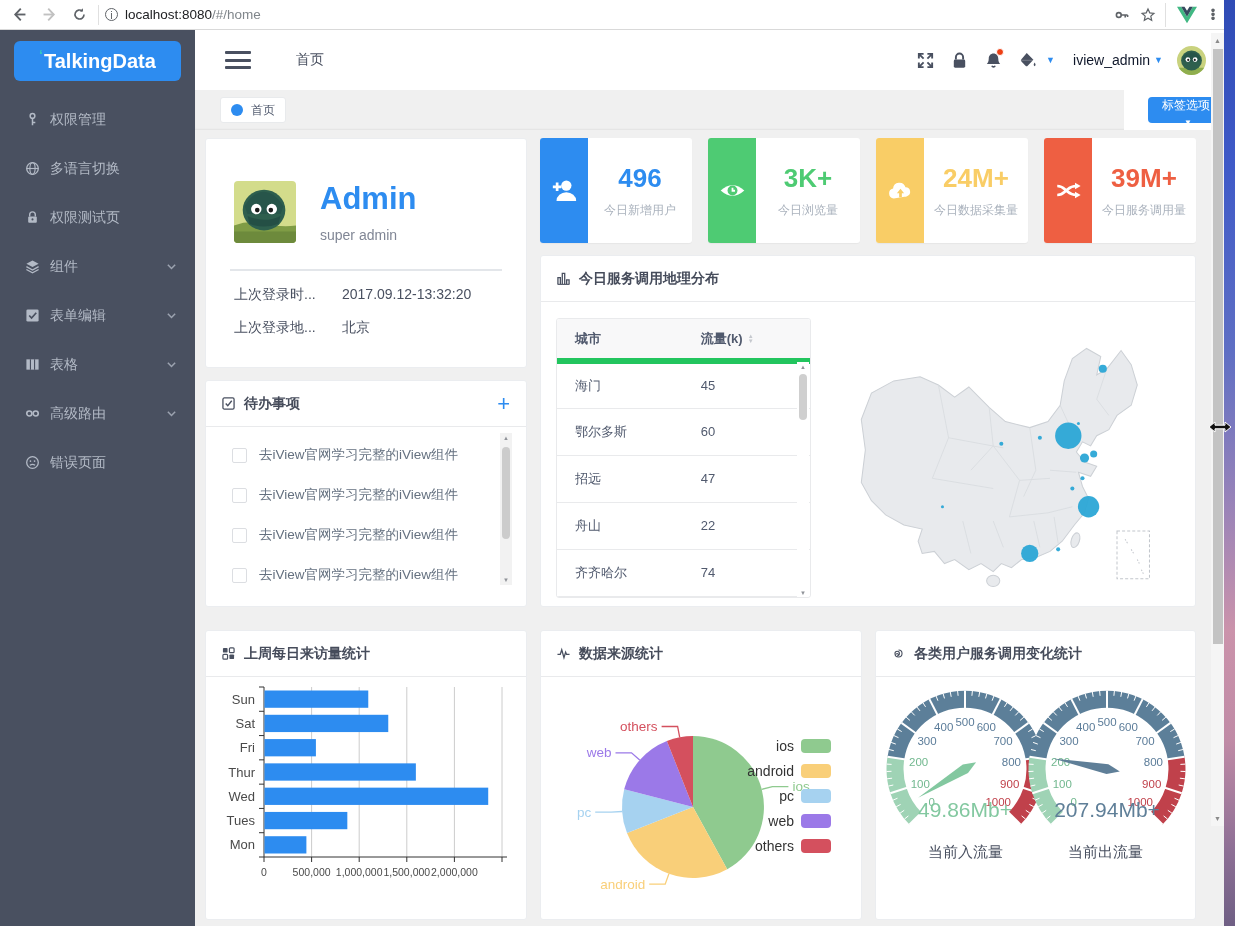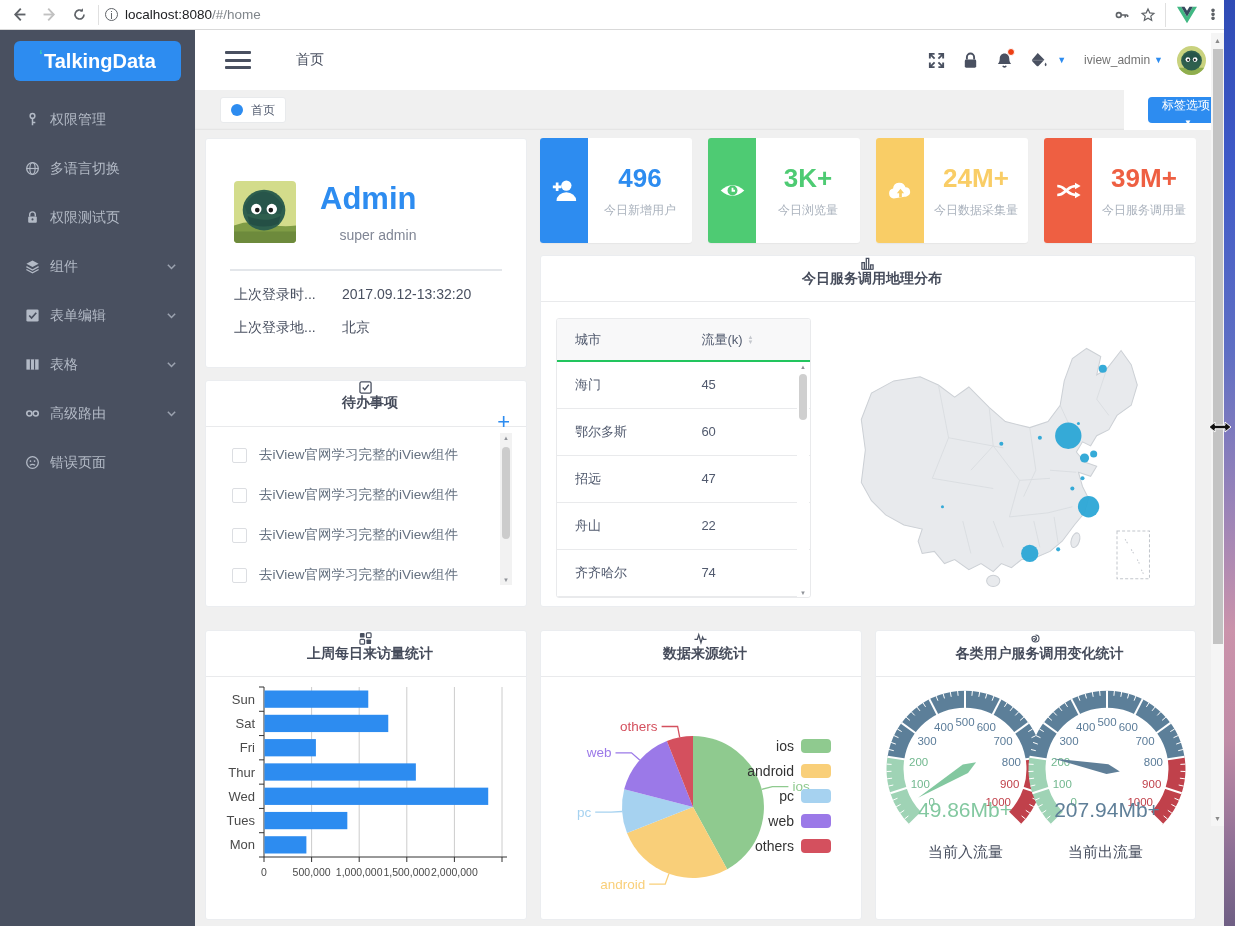--- a/index.html
+++ b/index.html
@@ -46,70 +46,70 @@
   .main { position:absolute; left:195px; top:0; width:1029px; height:896px; }
   .header { position:absolute; left:0; top:0; width:1029px; height:60px; background:#fff; display:flex; align-items:center; }
   .hamburger { margin-left:30px; width:26px; height:18px; display:flex; flex-direction:column; justify-content:space-between; cursor:pointer;}
   .hamburger i { display:block; height:3px; background:#495060; border-radius:1px; }
   .breadcrumb { margin-left:45px; font-size:14px; color:#495060; }
   .header-right { margin-left:auto; display:flex; align-items:center; margin-right:18px; }
   .hd-ic { width:34px; height:34px; display:flex; align-items:center; justify-content:center; color:#495060; cursor:pointer; position:relative; }
   .hd-ic svg { width:19px; height:19px; }
   .bell-dot { position:absolute; right:6px; top:5px; width:8px; height:8px; border-radius:50%; background:#ed3f14; border:1px solid #fff;}
   .caret-blue { color:#2d8cf0; font-size:9px; margin-left:2px; }
-  .username { color:#737373; font-size:12px; margin:0 2px 0 18px; cursor:pointer;}
+  .username { color:#0f172a; font-size:14px; margin:0 2px 0 18px; cursor:pointer;}
   .hd-avatar { width:29px; height:29px; border-radius:50%; overflow:hidden; margin-left:14px; cursor:pointer; flex:0 0 auto;}
 
   .tagbar { position:absolute; left:0; top:60px; width:1029px; height:40px; background:#f0f0f0; box-shadow:inset 0 -1px 2px rgba(0,0,0,.06); }
   .tag-item { position:absolute; left:25px; top:7px; height:26px; background:#fff; border:1px solid #e8eaec; border-radius:3px; display:flex; align-items:center; padding:0 10px; font-size:12px; color:#515a6e; cursor:pointer;}
   .tag-dot { width:12px; height:12px; border-radius:50%; background:#2d8cf0; margin-right:8px; }
   .tag-right { position:absolute; right:0; top:0; width:100px; height:40px; background:#fff; display:flex; align-items:center; justify-content:center;padding-left:24px; }
   .tag-options-btn { background:#2d8cf0; color:#fff; border:none; border-radius:4px; font-size:12px; height:26px; padding:0 10px; cursor:pointer; font-family:inherit; }
   .tag-options-btn .car { font-size:8px; margin-left:4px; }
 
   .content { position:absolute; left:0; top:100px; width:1016px; height:796px; background:#f0f0f0; }
 
   
   .pg-scroll { position:absolute; left:1016px; top:3px; width:13px; height:793px; background:#f5f5f5; }
   .pg-scroll .arr { position:absolute; left:0; width:13px; height:13px; color:#8a8a8a; font-size:7px; text-align:center; line-height:13px;}
   .pg-thumb { position:absolute; left:1.5px; top:16px; width:10px; height:595px; background:#c3c3c3; }
 
   
   .panel { position:absolute; background:#fff; border:1px solid #ebedf0; border-radius:3px; }
-  .panel-head { height:46px; border-bottom:1px solid #e9eaec; display:flex; align-items:center; padding:0 16px;flex-direction:column; }
+  .panel-head { height:46px; border-bottom:1px solid #e9eaec; display:flex; align-items:center; padding:0 16px; }
   .panel-title { font-size:14px; font-weight:bold; color:#464c5b; margin-left:8px; }
   .panel-ic { width:14px; height:14px; color:#495060; display:flex; align-items:center; }
   .panel-ic svg { width:13px; height:13px; }
 
   
   .user-card { left:10px; top:8px; width:322px; height:230px; padding:20px 28px; }
   .uc-top { display:flex; align-items:flex-start; margin-top:22px; }
   .uc-avatar { width:62px; height:62px; border-radius:4px; overflow:hidden; flex:0 0 auto; }
   .uc-info { margin-left:24px; }
   .uc-name { color:#2d8cf0; font-size:31px; font-weight:bold; }
-  .uc-role { color:#808695; font-size:14px; margin-top:10px;text-align:right; }
+  .uc-role { color:#808695; font-size:14px; margin-top:10px; }
   .uc-div { height:2px; background:#e3e6ea; margin:26px -4px 0 -4px; }
   .uc-row { display:flex; font-size:14px; margin-top:15px; }
   .uc-label { color:#495060; width:108px; flex:0 0 auto;}
   .uc-value { color:#495060; }
 
   
   .stat-card { position:absolute; top:8px; width:152px; height:105px; background:#fff; border-radius:3px; display:flex; overflow:hidden; box-shadow:0 1px 1px rgba(0,0,0,.04);}
   .sc-ic { width:48px; display:flex; align-items:center; justify-content:center; color:#fff; flex:0 0 auto;}
   .sc-ic svg { width:27px; height:27px; }
   .sc-body { flex:1; display:flex; flex-direction:column; align-items:center; justify-content:center; }
   .sc-value { font-size:26px; font-weight:bold; }
   .sc-label { font-size:12px; color:#aab2bd; margin-top:8px; white-space:nowrap;}
 
   
   .geo-panel { left:345px; top:125px; width:656px; height:352px; }
   .geo-body { position:relative; height:304px; }
   .geo-table-wrap { position:absolute; left:15px; top:16px; width:255px; height:280px; border:1px solid #e9eaec; border-radius:3px; overflow:hidden;}
   table.geo { width:100%; border-collapse:collapse; font-size:13px; color:#515a6e; }
-  table.geo th { background:#f8f8f9; font-weight:normal; text-align:left; height:42px; padding-left:18px; border-bottom:2px solid #22c55e; }
+  table.geo th { background:#f8f8f9; font-weight:bold; text-align:left; height:42px; padding-left:18px; border-bottom:6px solid #22c55e; }
   table.geo td { height:47px; padding-left:18px; border-bottom:1px solid #e9eaec; background:#fff;}
   .sort-carets { display:inline-flex; flex-direction:column; margin-left:5px; color:#c5c8ce; font-size:6px; line-height:5px; vertical-align:middle;}
   .tbl-scroll { position:absolute; right:1px; top:43px; width:12px; height:236px; background:#fff; }
   .tbl-scroll .arr{ position:absolute; width:12px; text-align:center; color:#909399; font-size:6px; }
   .tbl-thumb { position:absolute; left:2px; width:8px; background:#cfcfcf; border-radius:4px;}
   .geo-map { position:absolute; left:300px; top:12px; width:345px; height:282px; }
 
   
   .todo-panel { left:10px; top:250px; width:322px; height:227px; }
   .todo-plus { margin-left:auto; color:#2d8cf0; font-size:22px; font-weight:400; cursor:pointer; line-height:20px;}

